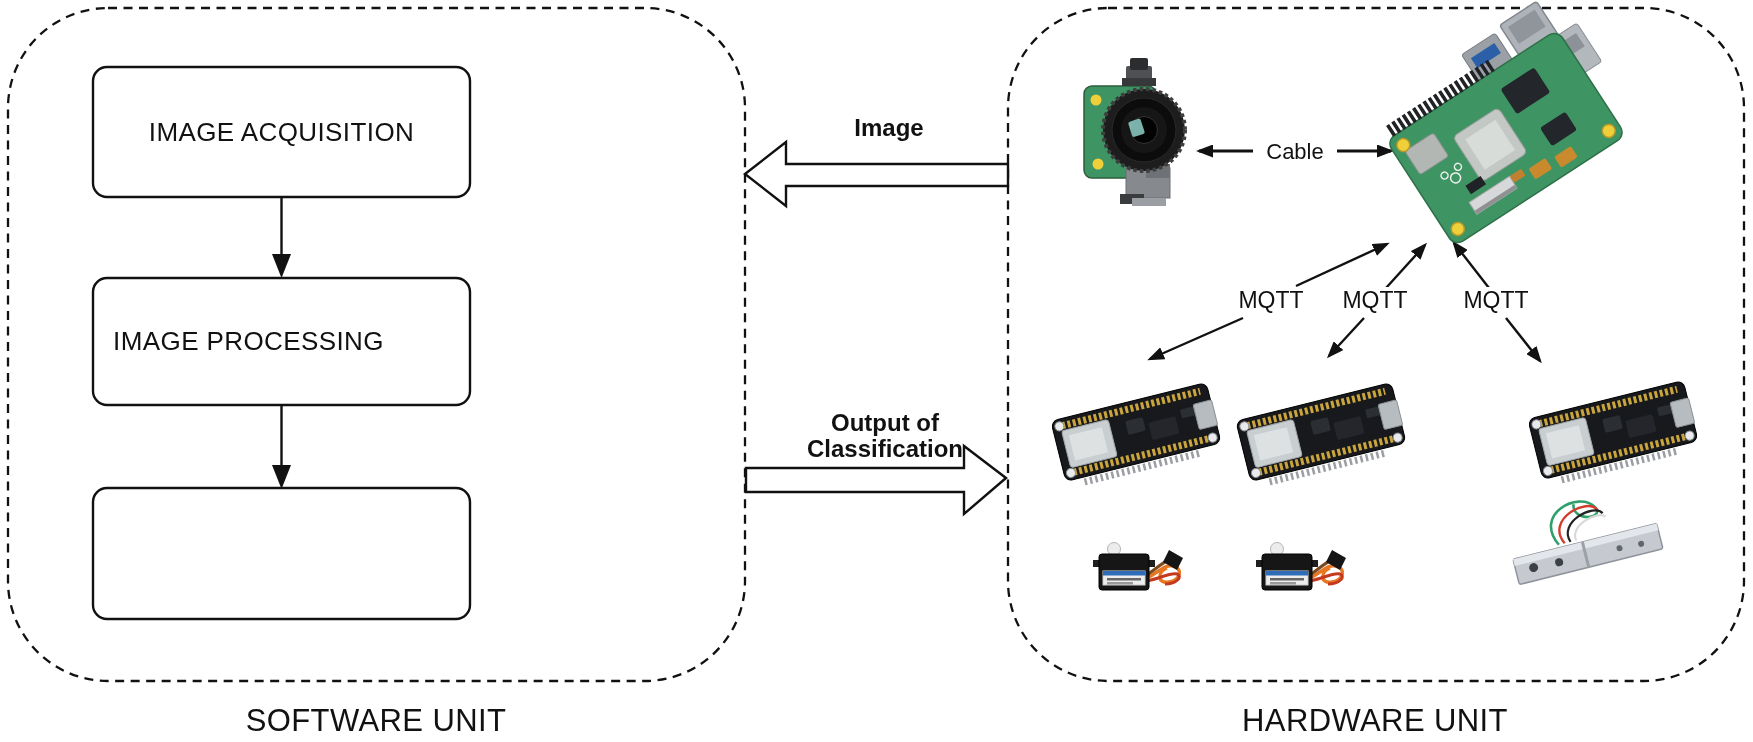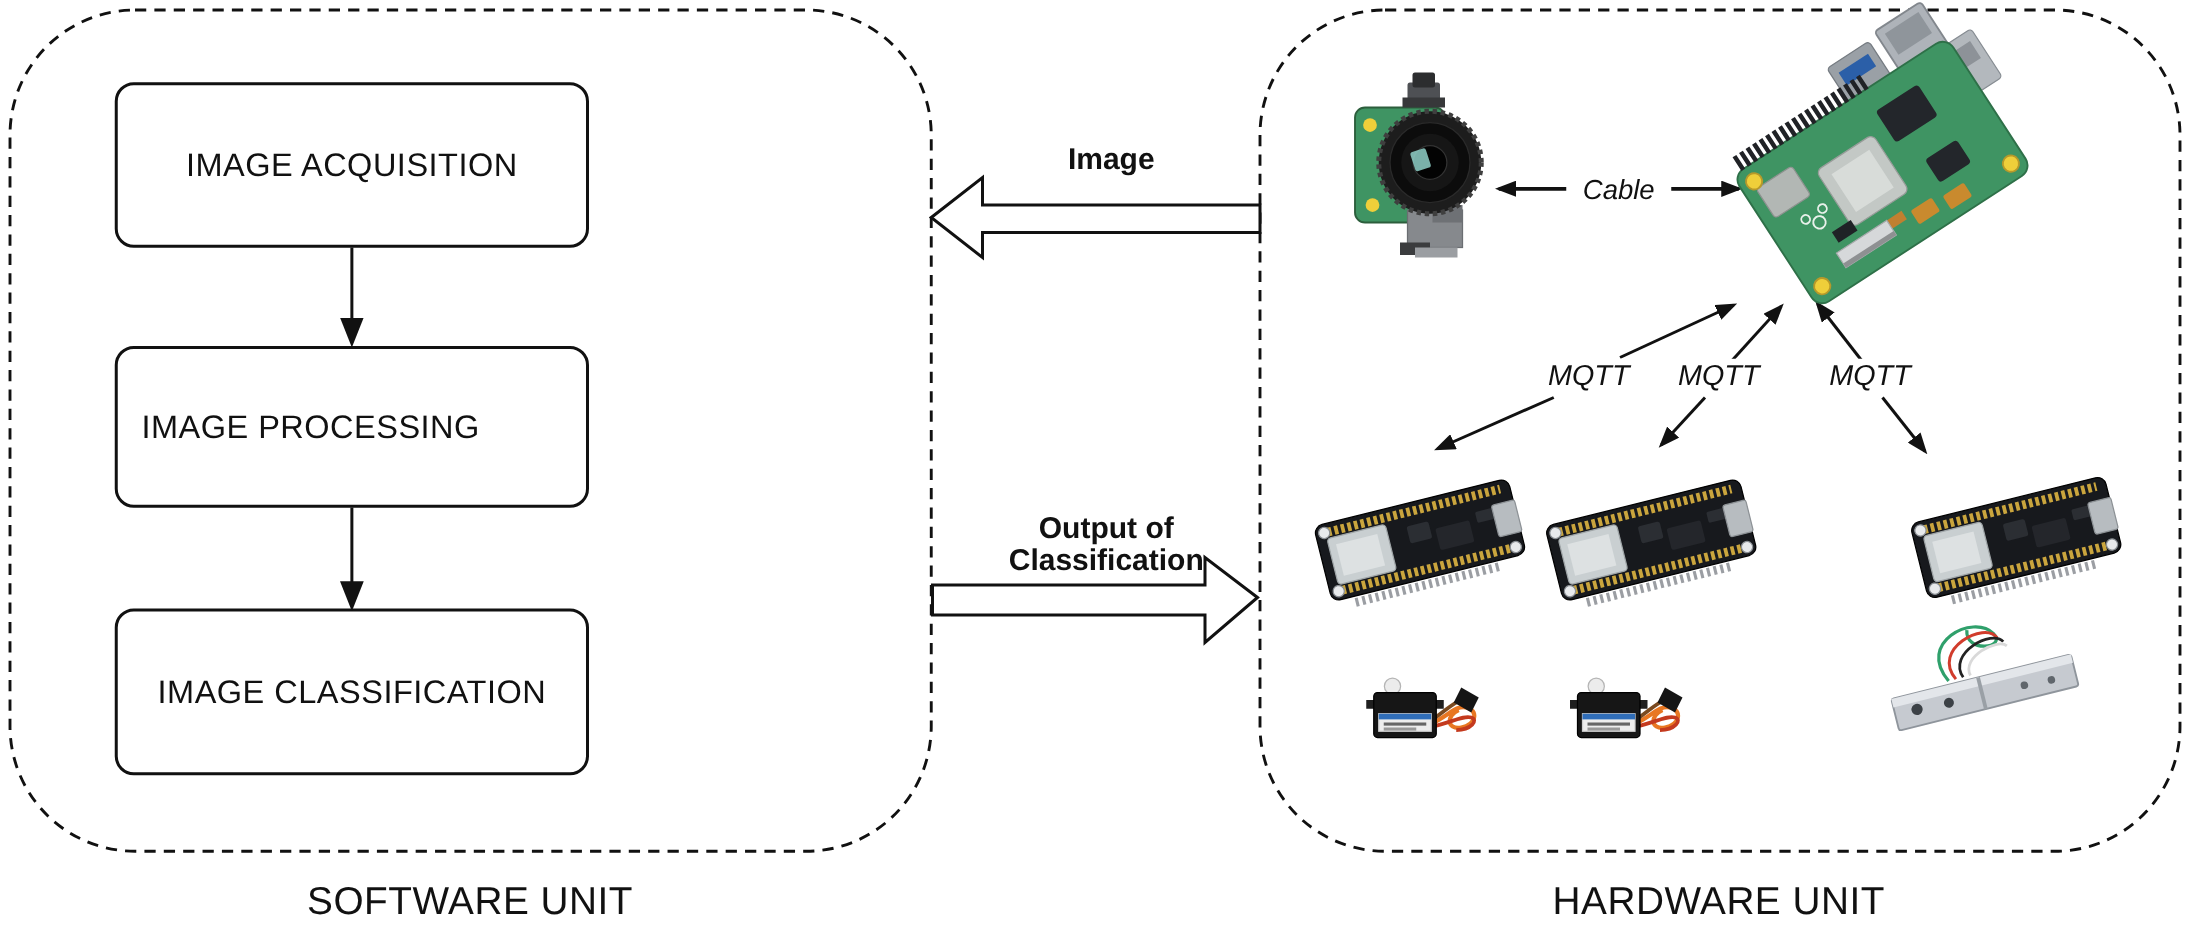--- a/index.html
+++ b/index.html
@@ -7,21 +7,21 @@
     position:relative;width:1753px;height:742px;
     background:var(--canvas-bg,#ffffff);
     font-family:"Liberation Sans",sans-serif;
     overflow:hidden;
   }
   .layer{position:absolute;left:0;top:0;z-index:1;}
   .lbl{position:absolute;z-index:2;color:var(--ink,#111111);}
   .box-label{display:flex;align-items:center;justify-content:center;text-align:left;
     font-size:26px;letter-spacing:.4px;}
   .conn-label{font-weight:bold;font-size:24px;text-align:center;line-height:26px;margin-left:19px;}
-  .small-label{font-size:23px;text-align:center;background:#fff;line-height:1.15;font-style:italic;}
+  .small-label{font-size:23px;text-align:center;background:#fff;line-height:1.15;}
   .big-label{font-weight:normal;font-size:31px;text-align:center;letter-spacing:.4px;}
   .dash{fill:none;stroke:var(--ink,#111);stroke-width:2.3;stroke-dasharray:9 6.5;}
   .flowbox{fill:#fff;stroke:var(--ink,#111);stroke-width:2.4;}
   .ln{stroke:var(--ink,#111);stroke-width:2.4;fill:none;}
   .ln-thick{stroke-width:3;}
   .hollow{fill:#fff;stroke:var(--ink,#111);stroke-width:2.4;stroke-miterlimit:6;}
   .mk{fill:var(--ink,#111);}
   .pcb{fill:var(--pcb-green,#3f9463);}
   .boardfill{fill:var(--board-dark,#17191d);}
   .gold{stroke:var(--pin-gold,#caa53d);}
@@ -165,21 +165,20 @@
       <rect x="-4" y="-13" width="3" height="26" fill="#9aa0a6"></rect>
       <circle cx="-56" cy="0" r="4.5" fill="#3c4146"></circle>
       <circle cx="-30" cy="1" r="4" fill="#3c4146"></circle>
       <circle cx="32" cy="2" r="3" fill="#60666c"></circle>
       <circle cx="54" cy="3" r="3" fill="#60666c"></circle>
     </g>
   </svg>
 
   <div class="lbl box-label" style="left:93px;top:67px;width:377px;height:130px;">IMAGE ACQUISITION</div>
   <div class="lbl box-label" style="left:93px;top:278px;width:311px;height:127px;">IMAGE PROCESSING</div>
-  <div class="lbl box-label" style="left:93px;top:488px;width:377px;height:131px;">IMAGE CLASSIFICATION</div>
 
   <div class="lbl conn-label" style="left:795px;top:115px;width:150px;">Image</div>
   <div class="lbl conn-label" style="left:768px;top:410px;width:196px;">Output of Classification</div>
 
   <div class="lbl small-label" style="left:1253px;top:139px;width:84px;font-size:22px;">Cable</div>
 
   <div class="lbl small-label" style="left:1237px;top:287px;width:68px;">MQTT</div>
   <div class="lbl small-label" style="left:1341px;top:287px;width:68px;">MQTT</div>
   <div class="lbl small-label" style="left:1462px;top:287px;width:68px;">MQTT</div>
 

